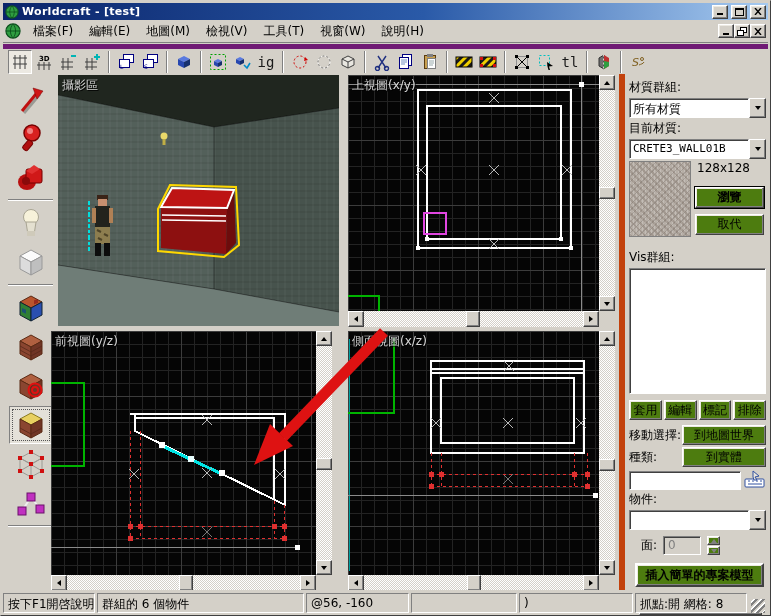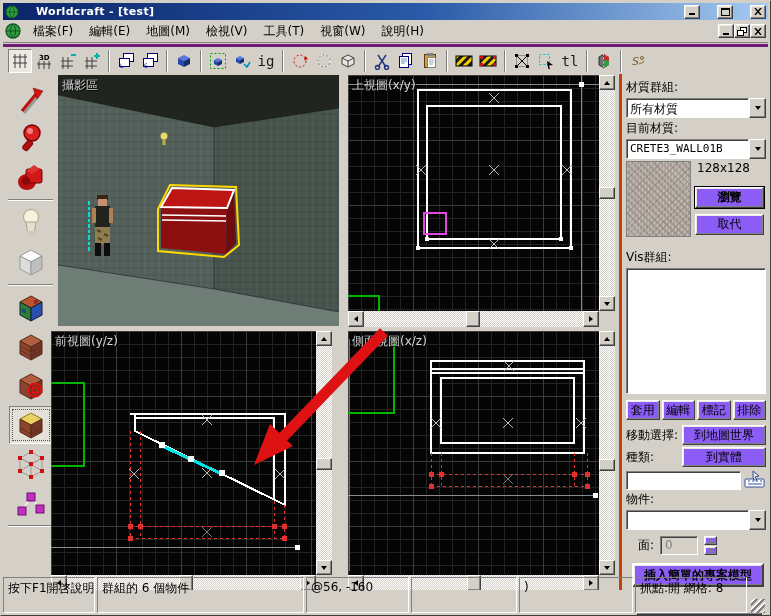--- a/index.html
+++ b/index.html
@@ -2,31 +2,31 @@
 <html><head>
 <meta charset="utf-8">
 <style>
 *{margin:0;padding:0;box-sizing:border-box}
 html,body{width:771px;height:616px;overflow:hidden}
 body{font-family:"DejaVu Sans","Liberation Sans",sans-serif;font-size:12px;background:#d4d0c8;color:#000}
 .app{position:relative;width:771px;height:616px;background:#d4d0c8;border:1px solid #404040;border-top-color:#d4d0c8;border-left-color:#d4d0c8}
 .out{border:1px solid;border-color:#fff #404040 #404040 #fff;box-shadow:inset -1px -1px 0 #808080,inset 1px 1px 0 #ece9e2;background:#d4d0c8}
 .field{background:#fff;border:1px solid;border-color:#808080 #fff #fff #808080;box-shadow:inset 1px 1px 0 #404040}
 
-.titlebar{position:absolute;left:2px;top:2px;right:2px;height:17px;background:linear-gradient(90deg,#0a246a 0%,#2a5aa8 55%,#a6caf0 100%);display:flex;align-items:center;gap:17px;padding:0 2px}
+.titlebar{position:absolute;left:2px;top:2px;right:2px;height:17px;background:linear-gradient(90deg,#0a246a 0%,#2a5aa8 55%,#a6caf0 100%);display:flex;align-items:center;gap:3px;padding:0 2px}
 .titlebar .ticon{width:14px;height:14px}
 .titlebar .title{flex:1;color:#fff;font-weight:bold;font-size:11px;letter-spacing:.3px;white-space:nowrap;overflow:hidden}
 .winbtn{width:16px;height:14px;display:flex;align-items:center;justify-content:center;flex:none}
 
 .menubar{position:absolute;left:2px;top:19px;right:2px;height:23px;display:flex;align-items:center;padding:0 2px;border-bottom:1px solid #808080;background:#d4d0c8}
 .menubar .micon{width:16px;height:16px;margin-right:4px}
 .menuitem{padding:3px 8px;white-space:nowrap;font-size:12px}
 .menuspacer{flex:1}
 
-.toolbar{position:absolute;left:2px;top:43px;right:2px;height:30px;display:flex;align-items:center;padding:0 5px;border-top:3px solid #701a75;background:#d4d0c8}
+.toolbar{position:absolute;left:2px;top:43px;right:2px;height:30px;display:flex;align-items:center;padding:0 5px;border-top:5px solid #701a75;background:#d4d0c8}
 .tbtn{width:24px;height:24px;display:flex;align-items:center;justify-content:center;flex:none}
 .tbtn.pressed{border:1px solid;border-color:#808080 #fff #fff #808080;background:#ece9e2}
 .tsep{width:2px;height:22px;border-left:1px solid #808080;border-right:1px solid #fff;margin:0 4px;flex:none}
 .ttext{font-size:14px;color:#1a1a1a;font-family:"DejaVu Sans Mono","Liberation Mono",monospace}
 
 .toolcol{position:absolute;left:2px;top:74px;width:55px;height:514px;background:#d4d0c8;padding-top:4px}
 .tool{width:44px;height:38px;margin:1px auto;display:flex;align-items:center;justify-content:center}
 .tool.selected{border:1px solid;border-color:#808080 #fff #fff #808080;background:#e4e1d9;outline:1px dotted #555;outline-offset:-4px}
 .hsep{height:2px;border-top:1px solid #808080;border-bottom:1px solid #fff;margin:3px 5px}
 
@@ -40,40 +40,40 @@
 
 .sbv,.sbh{position:absolute;background:#cac6bd;background-image:conic-gradient(#fff 25%,#d4d0c8 0 50%,#fff 0 75%,#d4d0c8 0);background-size:2px 2px}
 .sbb{position:absolute;width:16px;height:15px;background:#d4d0c8;border:1px solid;border-color:#fff #404040 #404040 #fff;box-shadow:inset -1px -1px 0 #808080;display:flex;align-items:center;justify-content:center}
 .thumb{position:absolute;background:#d4d0c8;border:1px solid;border-color:#fff #404040 #404040 #fff;box-shadow:inset -1px -1px 0 #808080}
 .aru{width:0;height:0;border-left:3px solid transparent;border-right:3px solid transparent;border-bottom:4px solid #000}
 .ard{width:0;height:0;border-left:3px solid transparent;border-right:3px solid transparent;border-top:4px solid #000}
 .arl{width:0;height:0;border-top:3px solid transparent;border-bottom:3px solid transparent;border-right:4px solid #000}
 .arr{width:0;height:0;border-top:3px solid transparent;border-bottom:3px solid transparent;border-left:4px solid #000}
 .sbc{position:absolute;right:0;bottom:0;width:16px;height:16px;background:#d4d0c8}
 
-.rightpanel{position:absolute;left:618px;top:73px;width:151px;height:517px;background:#d4d0c8;border-left:3px solid #c2410c;padding:3px 4px;font-size:12px}
+.rightpanel{position:absolute;left:618px;top:73px;width:151px;height:517px;background:#d4d0c8;border-left:6px solid #c2410c;padding:3px 4px;font-size:12px}
 .rlabel{margin:2px 0 2px;white-space:nowrap}
 .combo{height:20px;display:flex;margin-bottom:1px}
 .combo .cval{flex:1;background:#fff;border:1px solid;border-color:#808080 #fff #fff #808080;box-shadow:inset 1px 1px 0 #404040;padding:2px 3px;font-size:12px;white-space:nowrap;overflow:hidden}
 .dbtn{width:17px;height:20px;background:#d4d0c8;border:1px solid;border-color:#fff #404040 #404040 #fff;box-shadow:inset -1px -1px 0 #808080;display:flex;align-items:center;justify-content:center}
-.btn{background:#8b5cf6;border:1px solid;border-color:#fff #404040 #404040 #fff;box-shadow:inset -1px -1px 0 #808080,inset 1px 1px 0 #ece9e2;display:flex;align-items:center;justify-content:center;font-size:12px;white-space:nowrap}
+.btn{background:#4d7c0f;border:1px solid;border-color:#fff #404040 #404040 #fff;box-shadow:inset -1px -1px 0 #808080,inset 1px 1px 0 #ece9e2;display:flex;align-items:center;justify-content:center;font-size:12px;white-space:nowrap}
 .btn.default{outline:1px solid #000}
 .texrow{display:flex;gap:4px;margin-top:2px}
 .texpreview{width:78px;height:76px;border:1px solid #808080;background-color:#b6aea6;background-image:
  repeating-linear-gradient(45deg,rgba(125,112,102,.35) 0 2px,transparent 2px 5px),
  repeating-linear-gradient(-45deg,rgba(90,80,75,.25) 0 1px,transparent 1px 4px),
  repeating-linear-gradient(90deg,rgba(255,255,255,.18) 0 1px,transparent 1px 3px)}
 .texmeta{flex:1;display:flex;flex-direction:column}
 .listbox{height:126px;margin-top:1px}
 .grp4{display:flex;gap:2px;margin-top:6px}
 .grp4 .btn{flex:1;height:20px}
 .rowlb{display:flex;align-items:center;margin-top:5px}
 .rowlb .rlabel{flex:1;margin:0}
 .statusbar{position:absolute;left:2px;right:2px;bottom:2px;height:23px;display:flex;gap:2px;align-items:flex-end;padding-top:3px;background:#d4d0c8}
-.spanel{height:36px;border:1px solid;border-color:#808080 #fff #fff #808080;padding:2px 4px;font-size:12px;white-space:nowrap;overflow:hidden}
+.spanel{height:20px;border:1px solid;border-color:#808080 #fff #fff #808080;padding:2px 4px;font-size:12px;white-space:nowrap;overflow:hidden}
 .grip{width:14px;height:14px;margin-left:2px;background:repeating-linear-gradient(135deg,transparent 0 2px,#fff 2px 3px,#808080 3px 5px)}
 .annot{position:absolute;left:0;top:0;z-index:50;pointer-events:none}
 .spin{display:flex;flex-direction:column;gap:1px}
 .spin .btn{width:13px;height:9px}
 </style>
 </head>
 <body>
 
 <div class="app">
 

